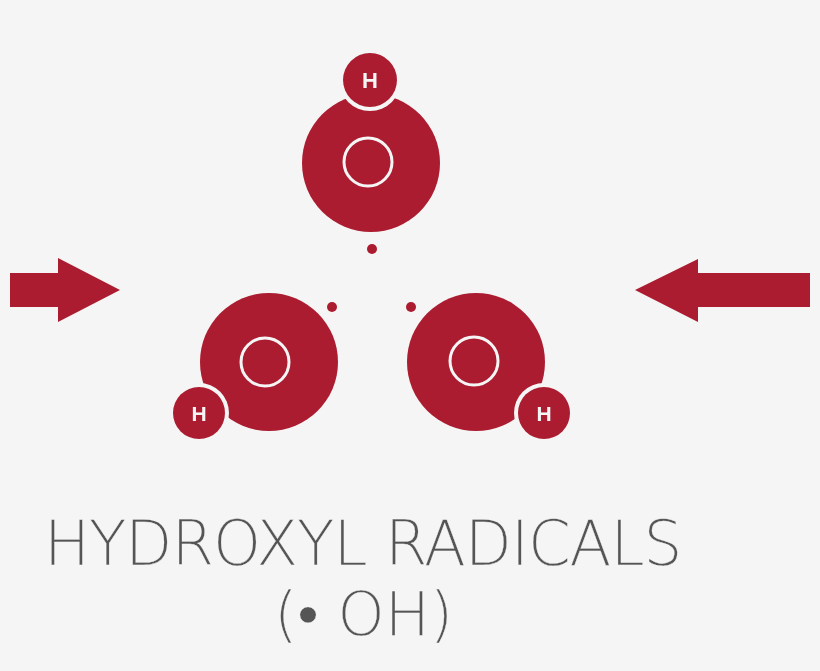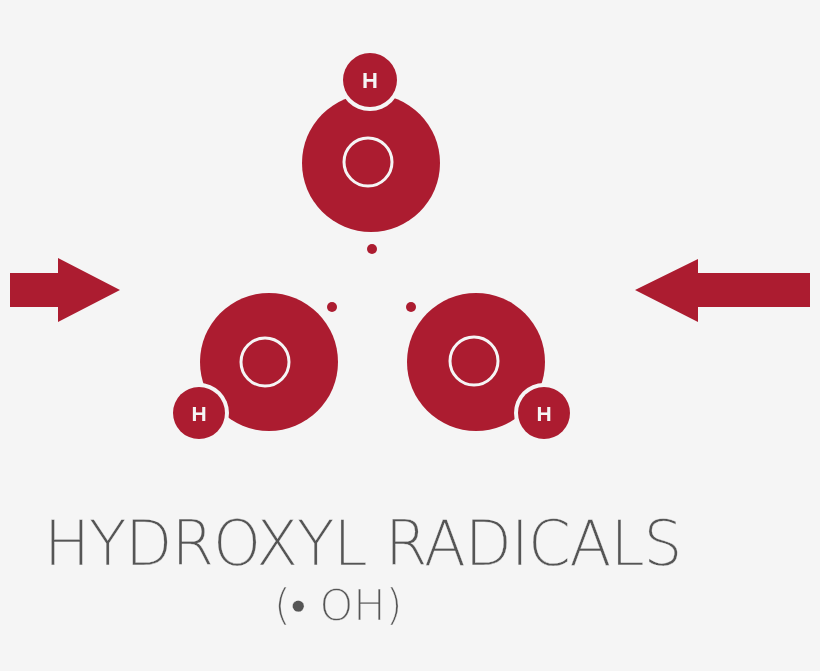--- a/index.html
+++ b/index.html
@@ -27,21 +27,21 @@
       font-size: 63px;
       letter-spacing: -1px;
       transform-origin: left top;
       transform: scaleX(0.97);
       -webkit-text-stroke: 0.3px #f5f5f5;
     }
     .caption-line2 {
       top: 584px;
       left: 274px;
       width: auto;
-      font-size: 43px;
+      font-size: 60px;
       letter-spacing: 0px;
       -webkit-text-stroke: 0.3px #f5f5f5;
     }
   </style>
 </head>
 <body>
 
 <svg id="diagram" width="820" height="671" viewBox="0 0 820 671" xmlns="http://www.w3.org/2000/svg">
 
   <polygon points="10,273 58,273 58,258 120,290 58,322 58,307 10,307" fill="#ac1c30"></polygon>

